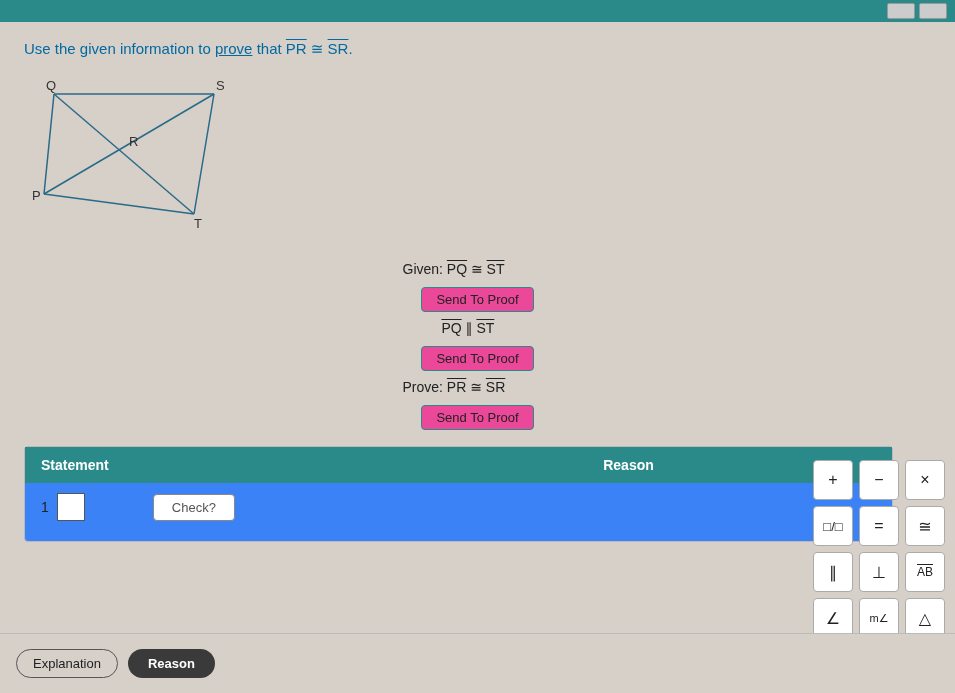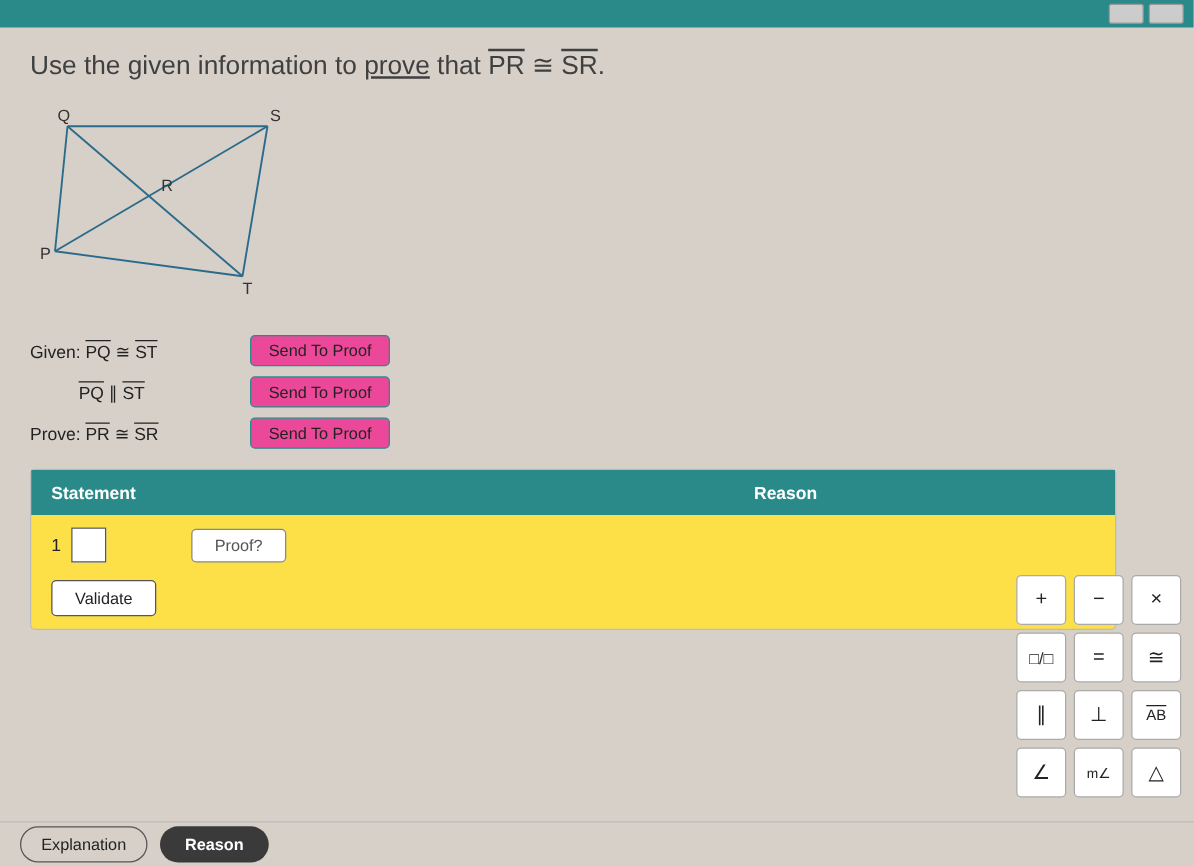--- a/index.html
+++ b/index.html
@@ -35,22 +35,22 @@
       border-radius: 2px;
     }
 
     
     .main-content {
       padding: 18px 24px 0 24px;
     }
 
     
     .problem-title {
-      font-size: 21px;
-      color: #404040;
+      font-size: 15px;
+      color: #0369a1;
       margin-bottom: 16px;
     }
     .problem-title .overline {
       text-decoration: overline;
     }
     .problem-title .underline-word {
       text-decoration: underline;
     }
 
     
@@ -59,21 +59,22 @@
     }
 
     
     .given-prove {
       margin-bottom: 16px;
     }
     .given-row {
       display: flex;
       align-items: center;
       margin-bottom: 8px;
-      gap: 26px;
+      gap: 10px;
+      flex-direction: column;
     }
     .given-text {
       font-size: 14px;
       color: #222;
       min-width: 150px;
     }
     .overline {
       text-decoration: overline;
     }
     .send-to-proof-btn {
@@ -81,21 +82,21 @@
       background: #ec4899;
       color: #222;
       padding: 4px 14px;
       border-radius: 4px;
       font-size: 13px;
       cursor: pointer;
     }
 
     
     .proof-table-container {
-      background: #fde047;
+      background: #3b82f6;
       border: 1px solid #bbb;
       border-radius: 4px;
       width: 869px;
       margin-bottom: 0;
     }
     .proof-table-header {
       background: #2a8a8a;
       display: flex;
       color: white;
       font-weight: bold;
@@ -176,21 +177,21 @@
       cursor: pointer;
       color: #222;
     }
 
     
     .bottom-bar {
       position: absolute;
       bottom: 0;
       left: 0;
       width: 100%;
-      height: 36px;
+      height: 60px;
       background: #d6d0c8;
       display: flex;
       align-items: center;
       padding: 0 16px;
       gap: 10px;
       border-top: 1px solid #bbb;
     }
     .explanation-btn {
       background: #d6d0c8;
       border: 1.5px solid #555;
@@ -279,25 +280,22 @@
   <div class="proof-table-container">
     <div class="proof-table-header">
       <div class="col-statement">Statement</div>
       <div class="col-reason">Reason</div>
     </div>
     <div class="proof-table-body">
       <div class="proof-row-1">
         <span class="row-num">1</span>
         <div class="statement-box"></div>
         <div class="reason-cell">
-          <button class="reason-btn">Proof?</button>
+          <button class="reason-btn">Check?</button>
         </div>
-      </div>
-      <div>
-        <button class="validate-btn">Validate</button>
       </div>
     </div>
   </div>
 
 </div>
 
 <div class="keypad">
   <button class="keypad-btn">+</button>
   <button class="keypad-btn">−</button>
   <button class="keypad-btn">×</button>

